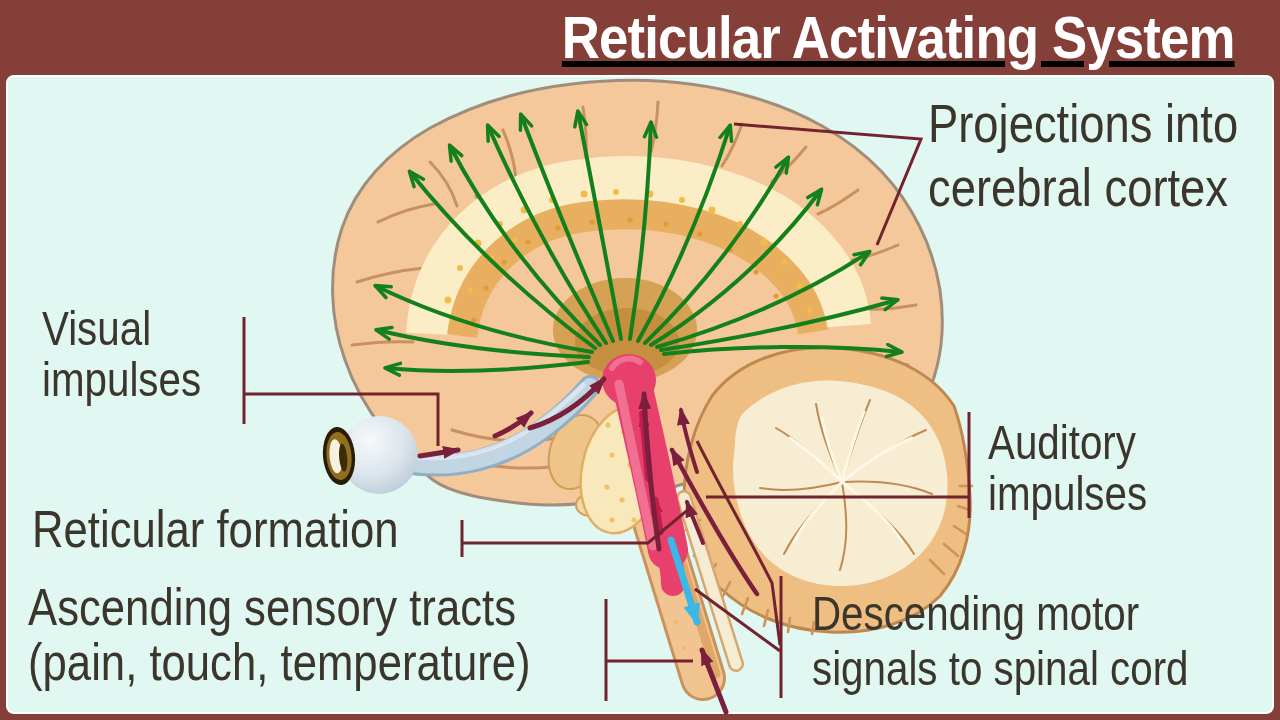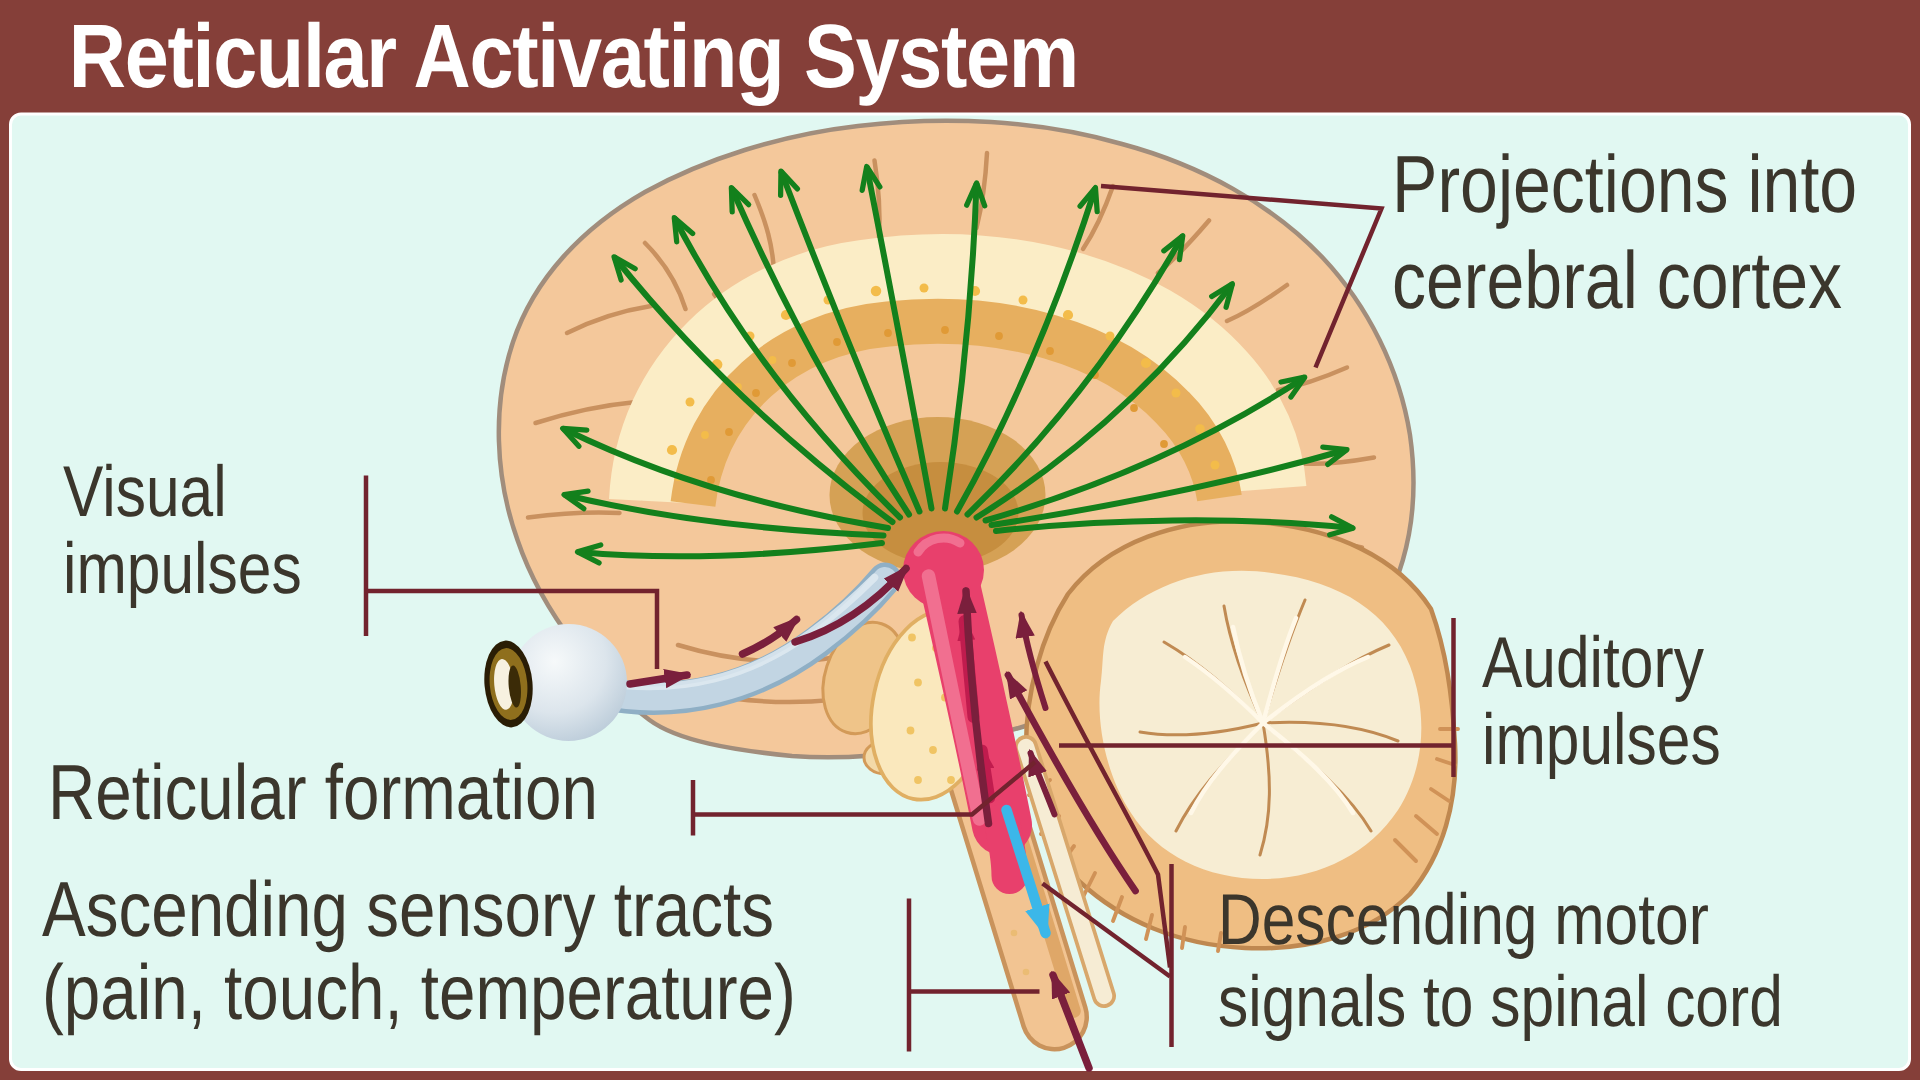--- a/index.html
+++ b/index.html
@@ -3,21 +3,21 @@
 <meta charset="utf-8">
 <style>
   html,body{margin:0;padding:0;}
   #stage{
     position:relative;width:1280px;height:720px;overflow:hidden;
     background:var(--bar,#853F39);
     font-family:"Liberation Sans",sans-serif;
   }
   #titlebar{
     position:absolute;left:0;top:0;width:1280px;height:75px;
-    display:flex;align-items:center;justify-content:flex-start;
+    display:flex;align-items:center;justify-content:flex-end;text-decoration:underline;
   }
   #title{
     color:var(--titleInk,#fff);font-size:60px;font-weight:700;
     letter-spacing:-1px;transform:scaleX(.88);white-space:nowrap;
   }
   #content{
     position:absolute;left:6px;top:75px;right:6px;bottom:6px;
     background:var(--bg,#E1F8F2);
     border:2px solid #ffffff;border-radius:8px;
   }

